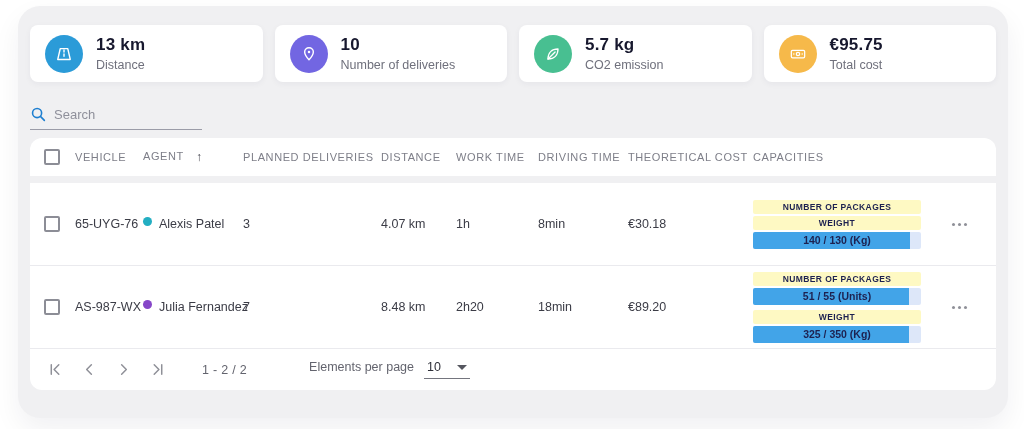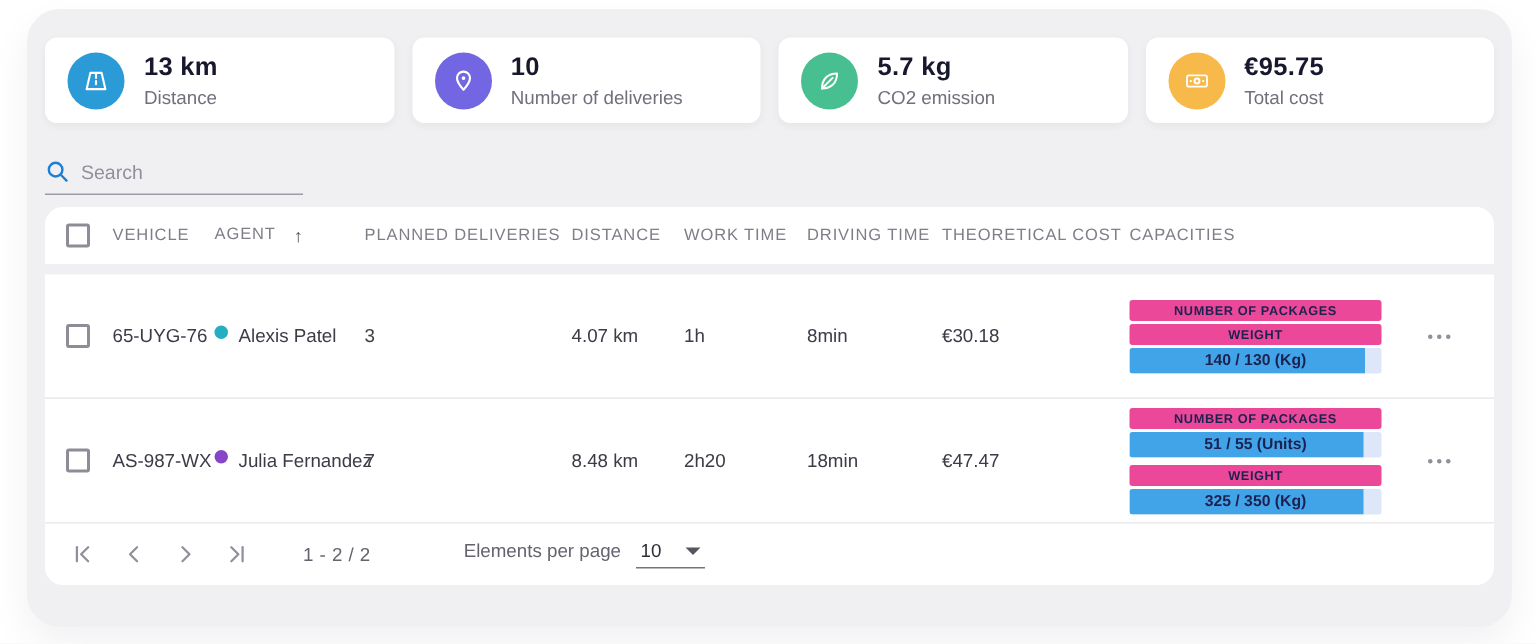--- a/index.html
+++ b/index.html
@@ -63,21 +63,21 @@
   .checkbox {
     width:16px; height:16px; border:2px solid #8c8d96; border-radius:2px;
     background:#fff; cursor:pointer;
   }
   .sort-arrow { color:#45464f; font-size:12px; margin-left:5px; font-weight:700; }
   .agent-dot { width:9px; height:9px; border-radius:50%; flex:0 0 9px; }
 
   
   .cap-block { width:168px; }
   .cap-label {
-    height:14px; line-height:14px; text-align:center; background:#ec4899;
+    height:14px; line-height:14px; text-align:center; background:#fef9c3;
     font-size:8.5px; font-weight:700; letter-spacing:.4px; color:#1d2150;
     margin-bottom:2px; border-radius:2px;
   }
   .cap-bar {
     position:relative; height:17px; background:#dde7f9; margin-bottom:5px;
     border-radius:2px; overflow:hidden;
   }
   .cap-fill { position:absolute; left:0; top:0; bottom:0; background:#42a4e8; }
   .cap-text {
     position:absolute; inset:0; display:flex; align-items:center; justify-content:center;
@@ -245,21 +245,21 @@
           </div>
         <div class="c-vehicle">AS-987-WX</div>
         <div class="c-agent">
           <span class="agent-dot" style="background: rgb(134, 70, 200);"></span>
           <span>Julia Fernandez</span>
         </div>
         <div class="c-planned">7</div>
         <div class="c-distance">8.48 km</div>
         <div class="c-work">2h20</div>
         <div class="c-driving">18min</div>
-        <div class="c-cost">€47.47</div>
+        <div class="c-cost">€89.20</div>
         <div class="c-cap">
           <div class="cap-block">
             <div class="cap-label">NUMBER OF PACKAGES</div>
             <div class="cap-bar">
               <div class="cap-fill" style="width: 92.7273%;"></div>
               <span class="cap-text">51 / 55 (Units)</span>
             </div>
             <div class="cap-label">WEIGHT</div>
             <div class="cap-bar">
               <div class="cap-fill" style="width: 92.8571%;"></div>

